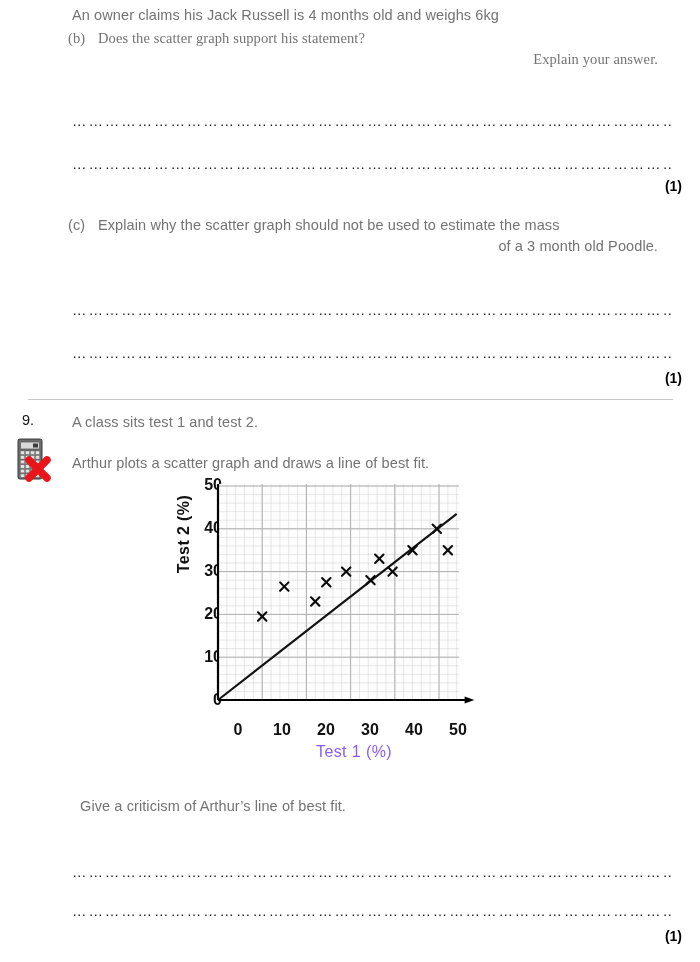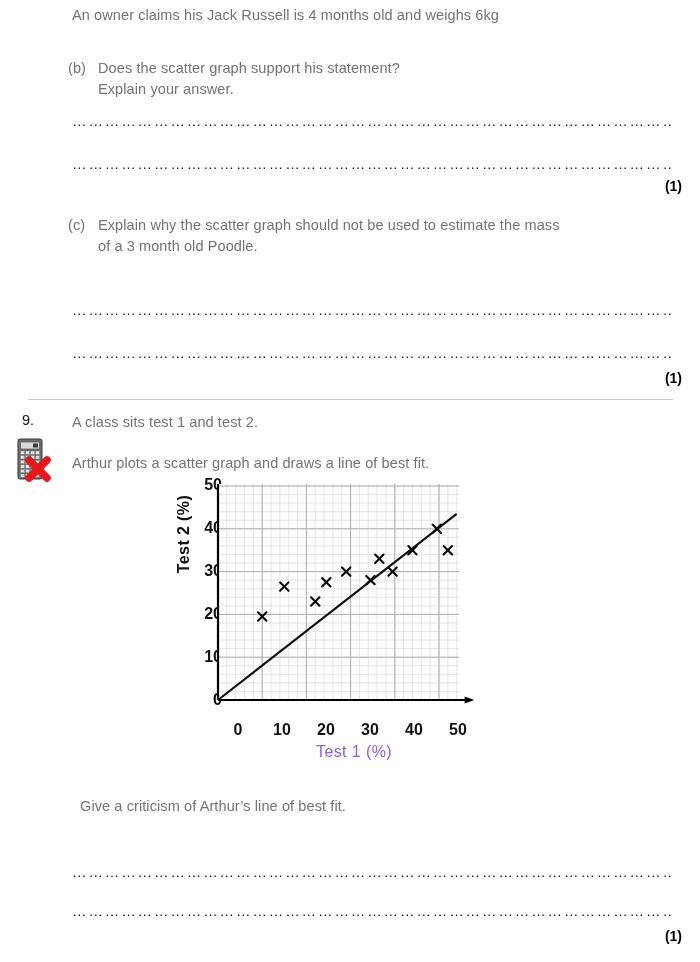--- a/index.html
+++ b/index.html
@@ -18,34 +18,34 @@
     font-size:14.5px;
     line-height:1.45;
     color:#737373;
     letter-spacing:0.1px;
   }
 
   
   .abs{position:absolute;}
 
   .stem{left:72px;top:5px;width:600px;}
-  .part-b{left:68px;top:58px;width:600px;}
+  .part-b{left:68px;top:28px;width:600px;font-family:Liberation Serif, serif;}
   .part-c{left:68px;top:215px;width:600px;}
 
   .part-label{
     display:inline-block;
     width:30px;
     vertical-align:top;
   }
   .part-body{
     display:inline-block;
     vertical-align:top;
     width:560px;
   }
-  .part-body .l2{display:block;}
+  .part-body .l2{display:block;text-align:right;}
 
   
   .dots{
     position:absolute;
     left:72px;
     width:600px;
     font-size:14.5px;
     color:#1a1a1a;
     white-space:nowrap;
     overflow:hidden;

